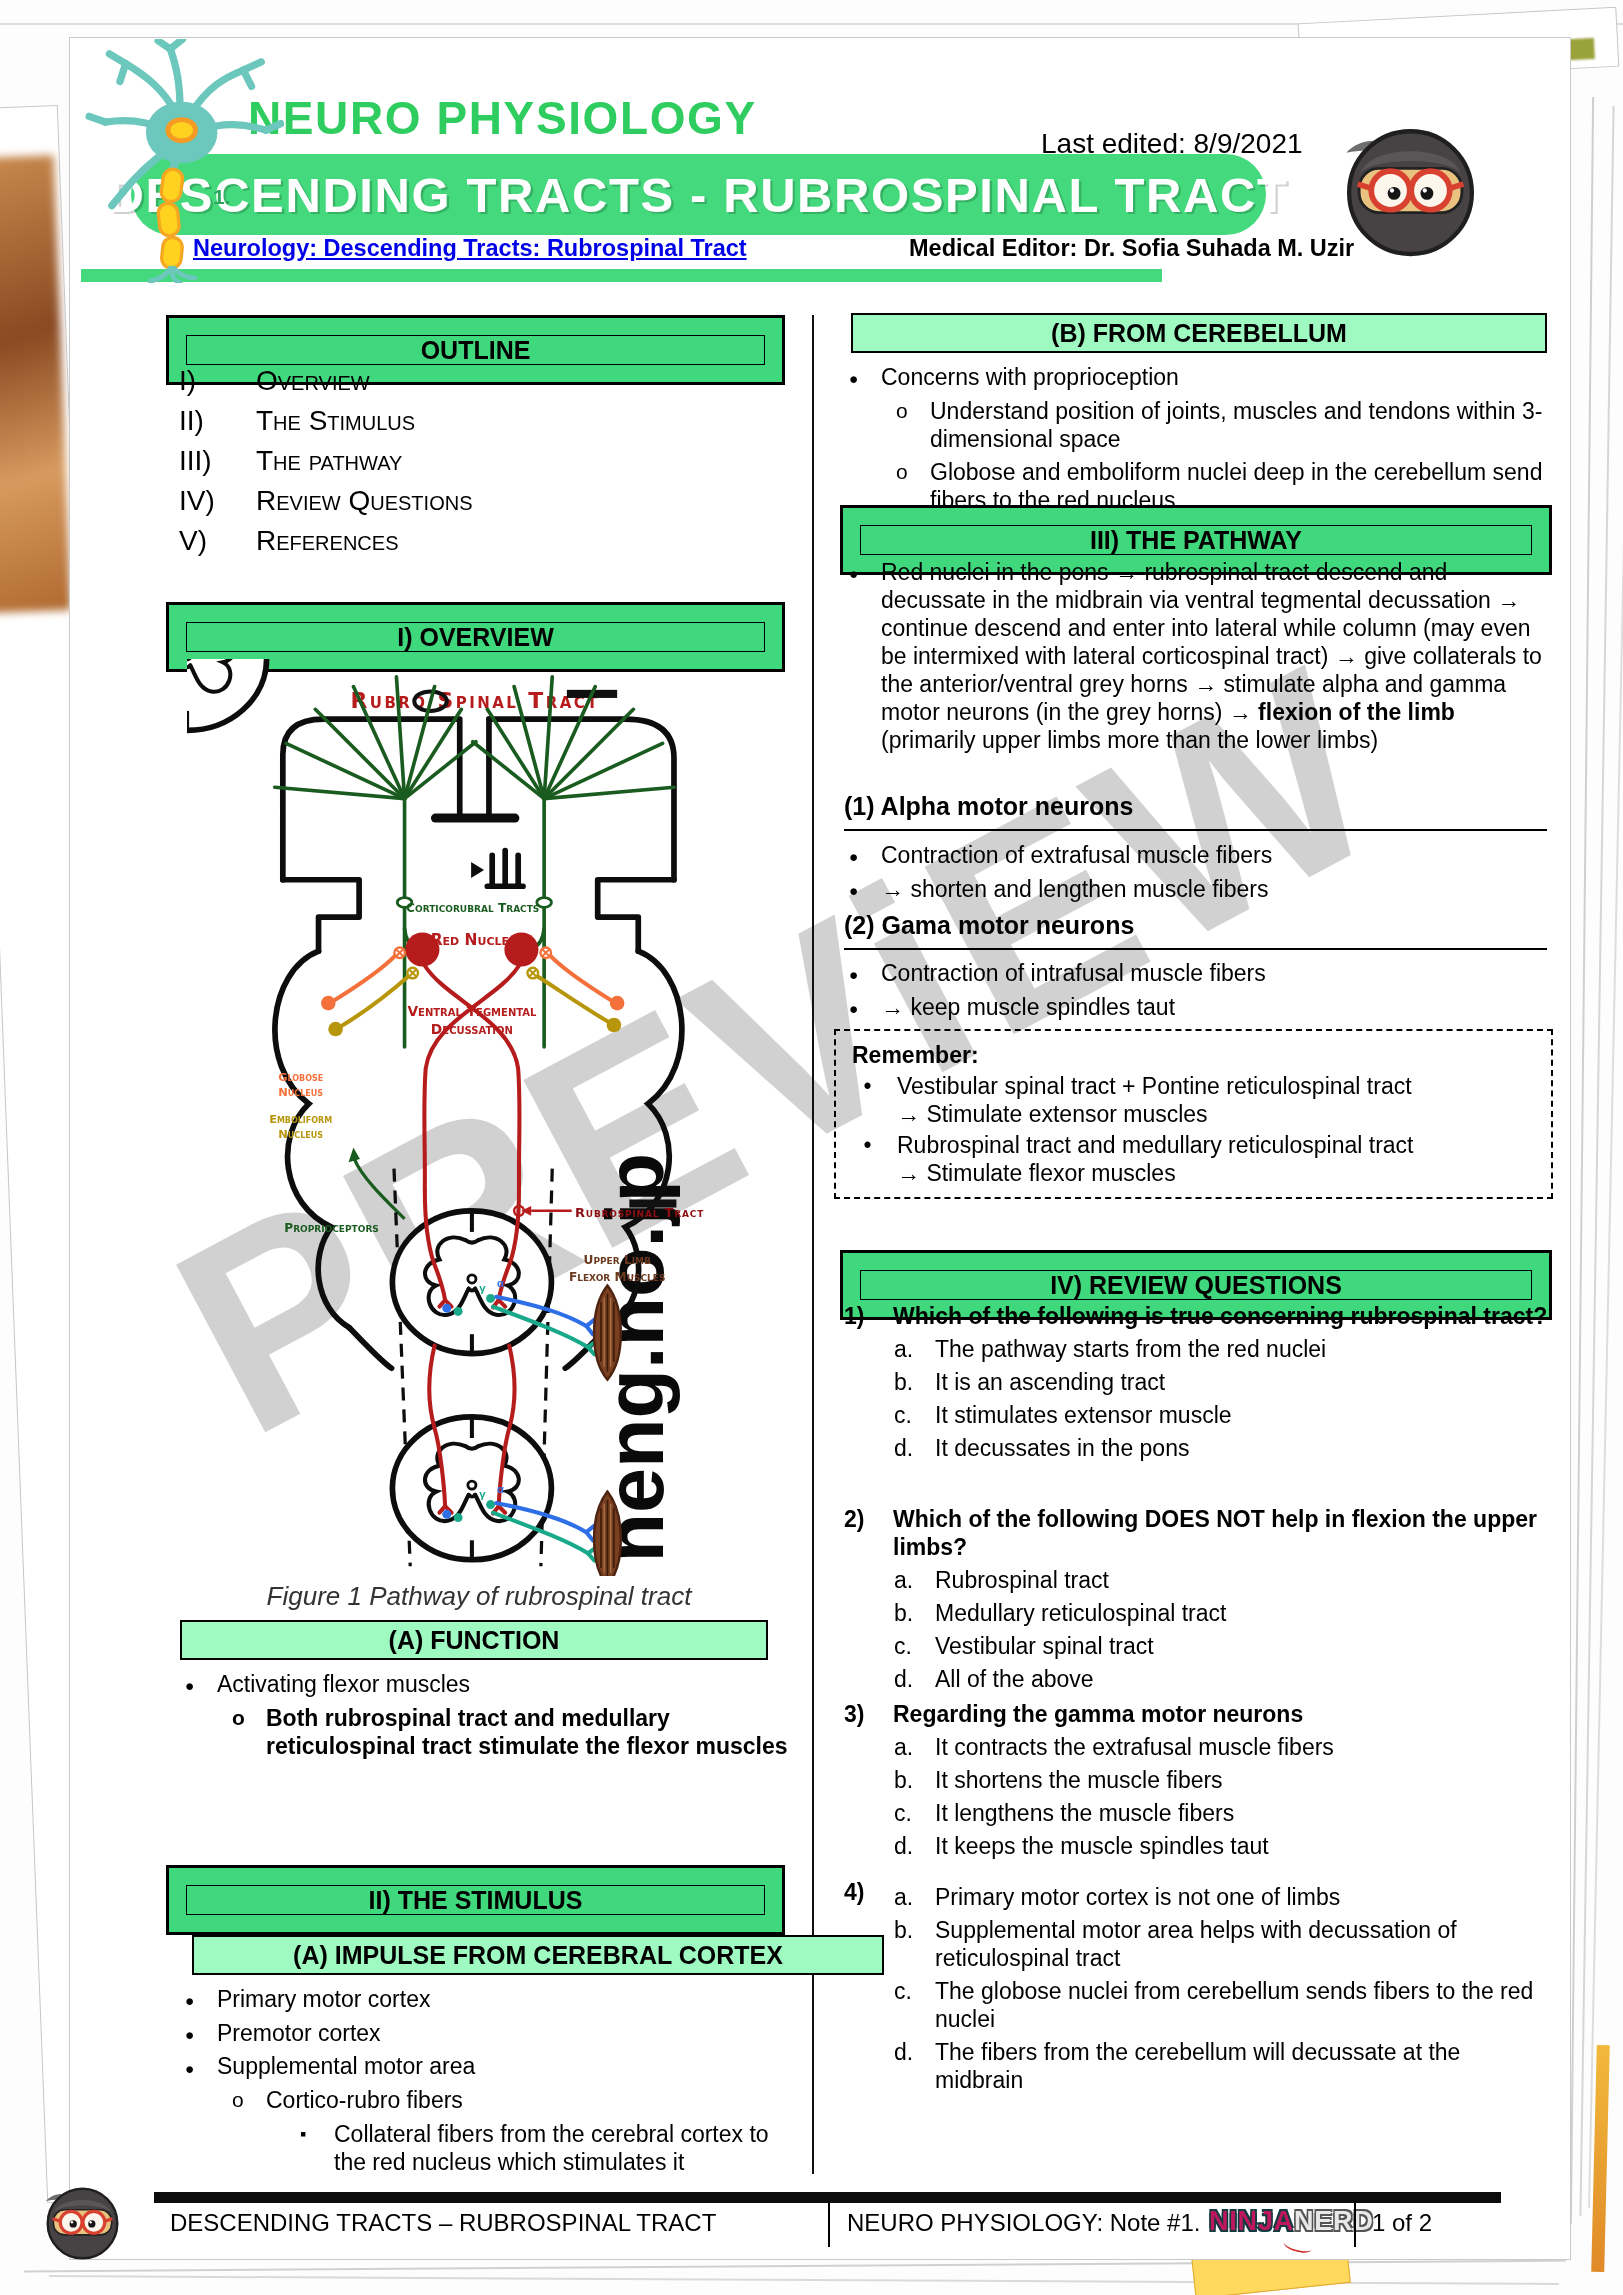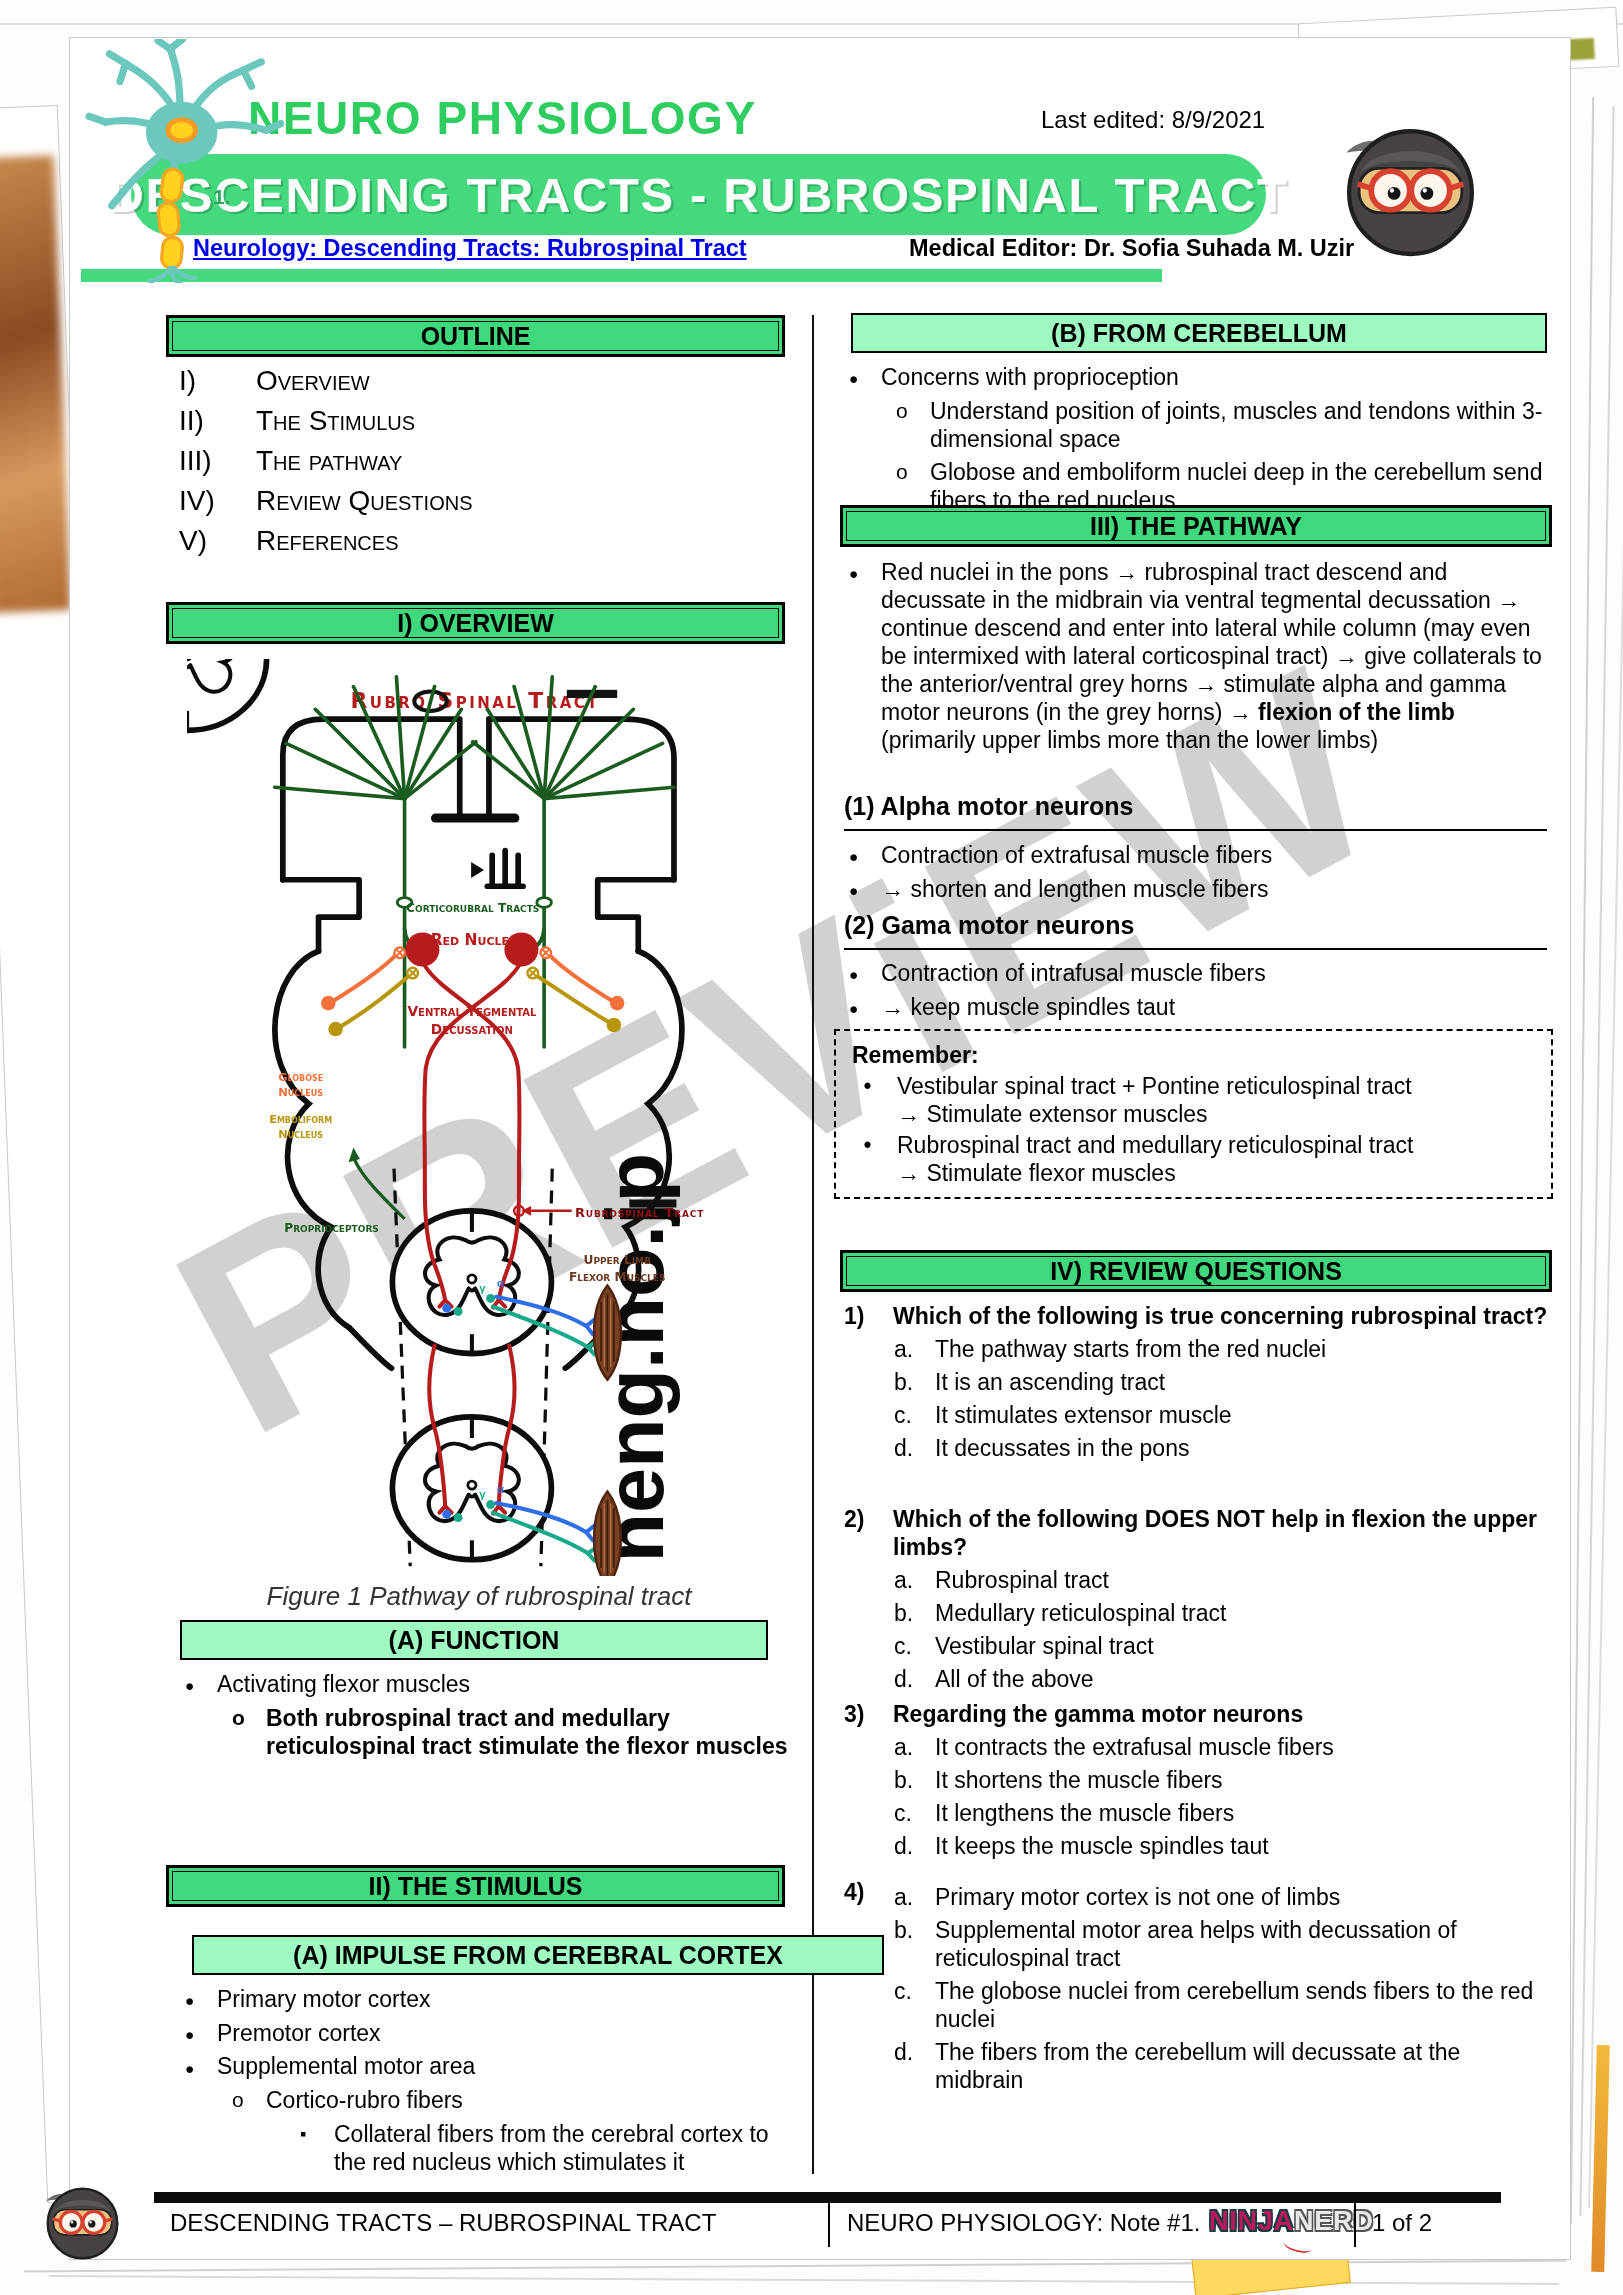--- a/index.html
+++ b/index.html
@@ -11,31 +11,31 @@
   
   #page{left:69px;top:37px;width:1500px;height:2221px;background:#fff;border:1.6px solid #c9c9c9;z-index:1;}
   .topline{left:0;top:23px;width:1623px;border-top:2.4px solid #dcdcdc;z-index:0;}
   
   #wm-diag{left:130px;top:901px;width:1266px;text-align:center;font-size:276px;font-weight:bold;
            color:#c8c8c8;opacity:.82;letter-spacing:4.9px;transform:rotate(-28deg);z-index:2;white-space:nowrap;}
   #wm-vert{left:446px;top:1323px;width:382px;height:97px;text-align:center;font-size:81px;font-weight:bold;
            color:#0a0a0a;transform:rotate(-90deg);z-index:2;white-space:nowrap;}
   
   #brand{left:248px;top:91px;font-size:46px;font-weight:900;color:#2fcd60;letter-spacing:1.6px;z-index:3;}
-  #last-edited{left:1041px;top:106px;font-size:24px;z-index:3;}
+  #last-edited{left:1041px;top:128px;font-size:28px;z-index:3;}
   #banner{left:131px;top:154px;width:1135px;height:81px;background:#43d97c;border-radius:41px;z-index:3;
           display:flex;align-items:center;justify-content:center;color:#fff;font-weight:900;font-size:49px;
           letter-spacing:1.6px;text-shadow:2.4px 2.4px 0 rgba(0,0,0,.18);white-space:nowrap;}
   #banner-num{left:213px;top:185px;font-size:21px;font-weight:bold;color:#2aa85e;z-index:4;}
   #breadcrumb{left:193px;top:235px;font-size:23.5px;font-weight:bold;color:#0000e8;text-decoration:underline;z-index:3;}
   #editor{left:909px;top:235px;font-size:23.5px;font-weight:bold;z-index:3;}
   #green-rule{left:81px;top:269px;width:1081px;height:13px;background:#43d97c;z-index:3;}
   #divider{left:812px;top:315px;width:2.4px;height:1859px;background:#111;z-index:3;}
   
-  .hdr-dark{background:#3fd87c;border:3.2px solid #000;padding:3px;z-index:3;box-sizing:border-box;}
+  .hdr-dark{background:#3fd87c;border:3.2px solid #000;padding:17px;z-index:3;box-sizing:border-box;}
   .hdr-dark .inner{border:1.6px solid #000;text-align:center;font-weight:bold;font-size:25px;line-height:28px;}
   .hdr-light{background:#9ffac2;border:2.4px solid #000;text-align:center;font-weight:bold;font-size:25px;
              line-height:36px;z-index:3;box-sizing:border-box;}
   
   .list{z-index:3;font-size:23px;line-height:28px;}
   .li{position:relative;padding-left:37px;margin-bottom:5.7px;}
   .li::before{content:"●";position:absolute;left:4.9px;top:2.4px;font-size:15.4px;}
   .li2{position:relative;padding-left:86px;margin-bottom:5.7px;}
   .li2::before{content:"o";position:absolute;left:52px;top:0;font-size:21px;}
   .li3{position:relative;padding-left:154px;margin-bottom:5.7px;}

